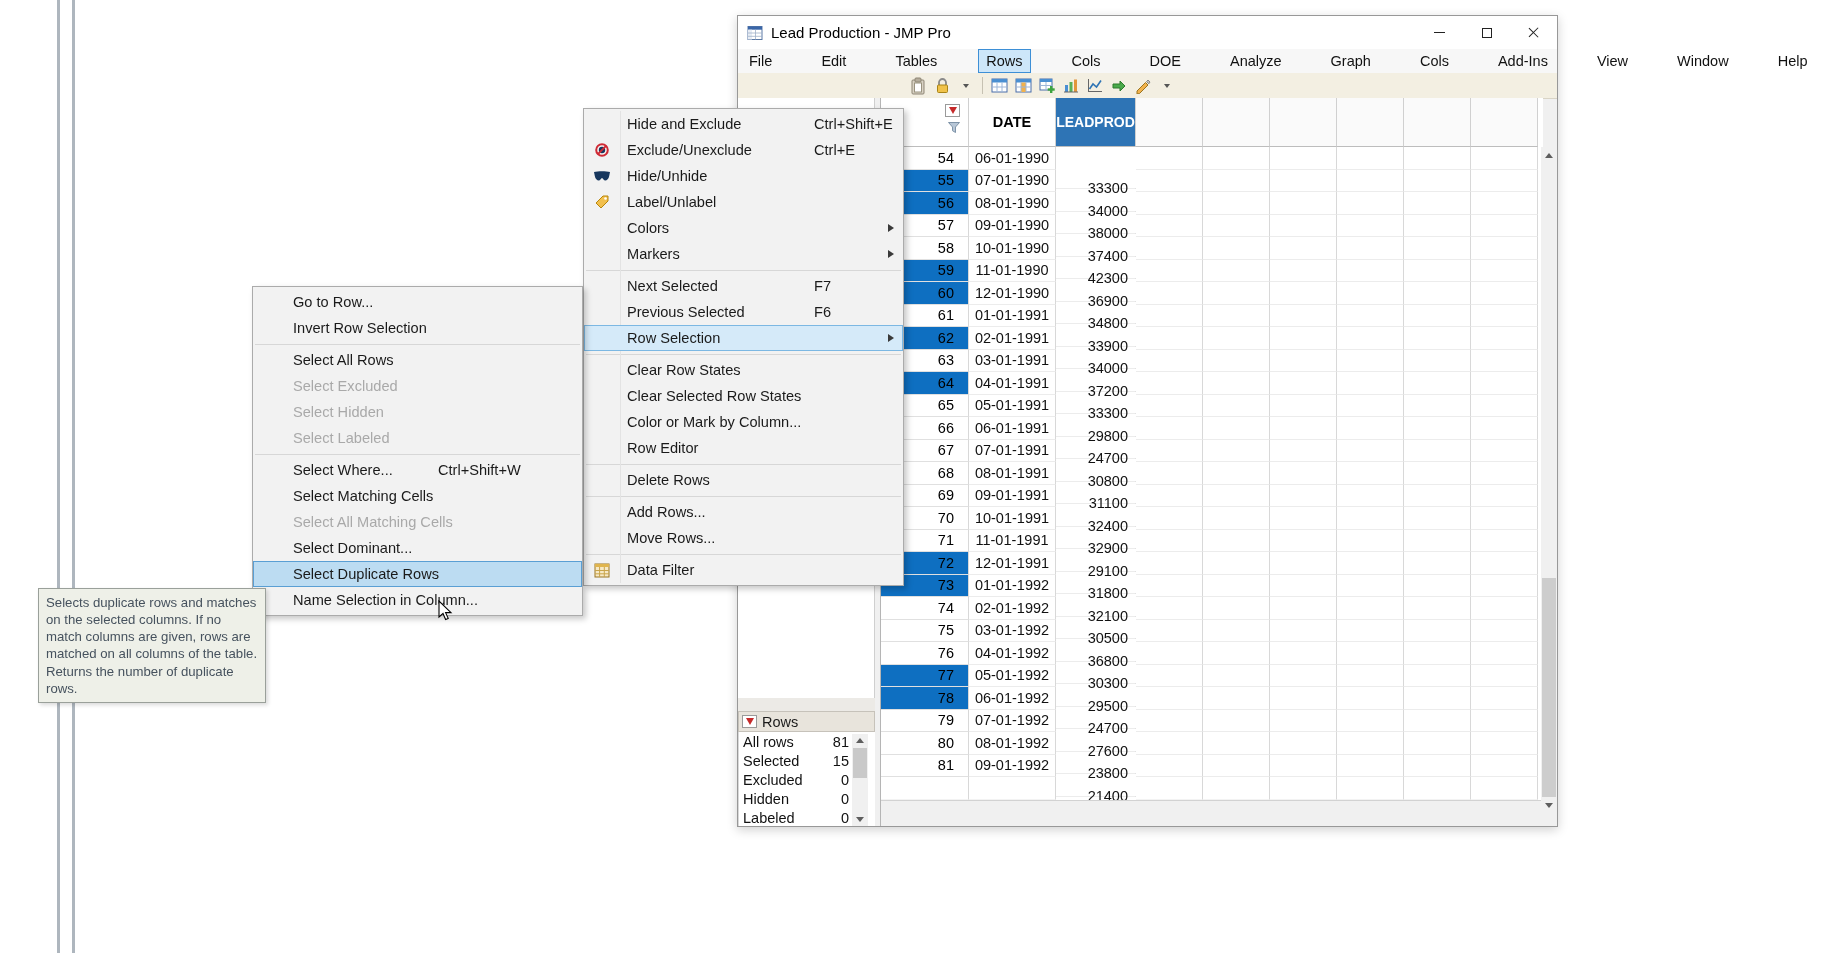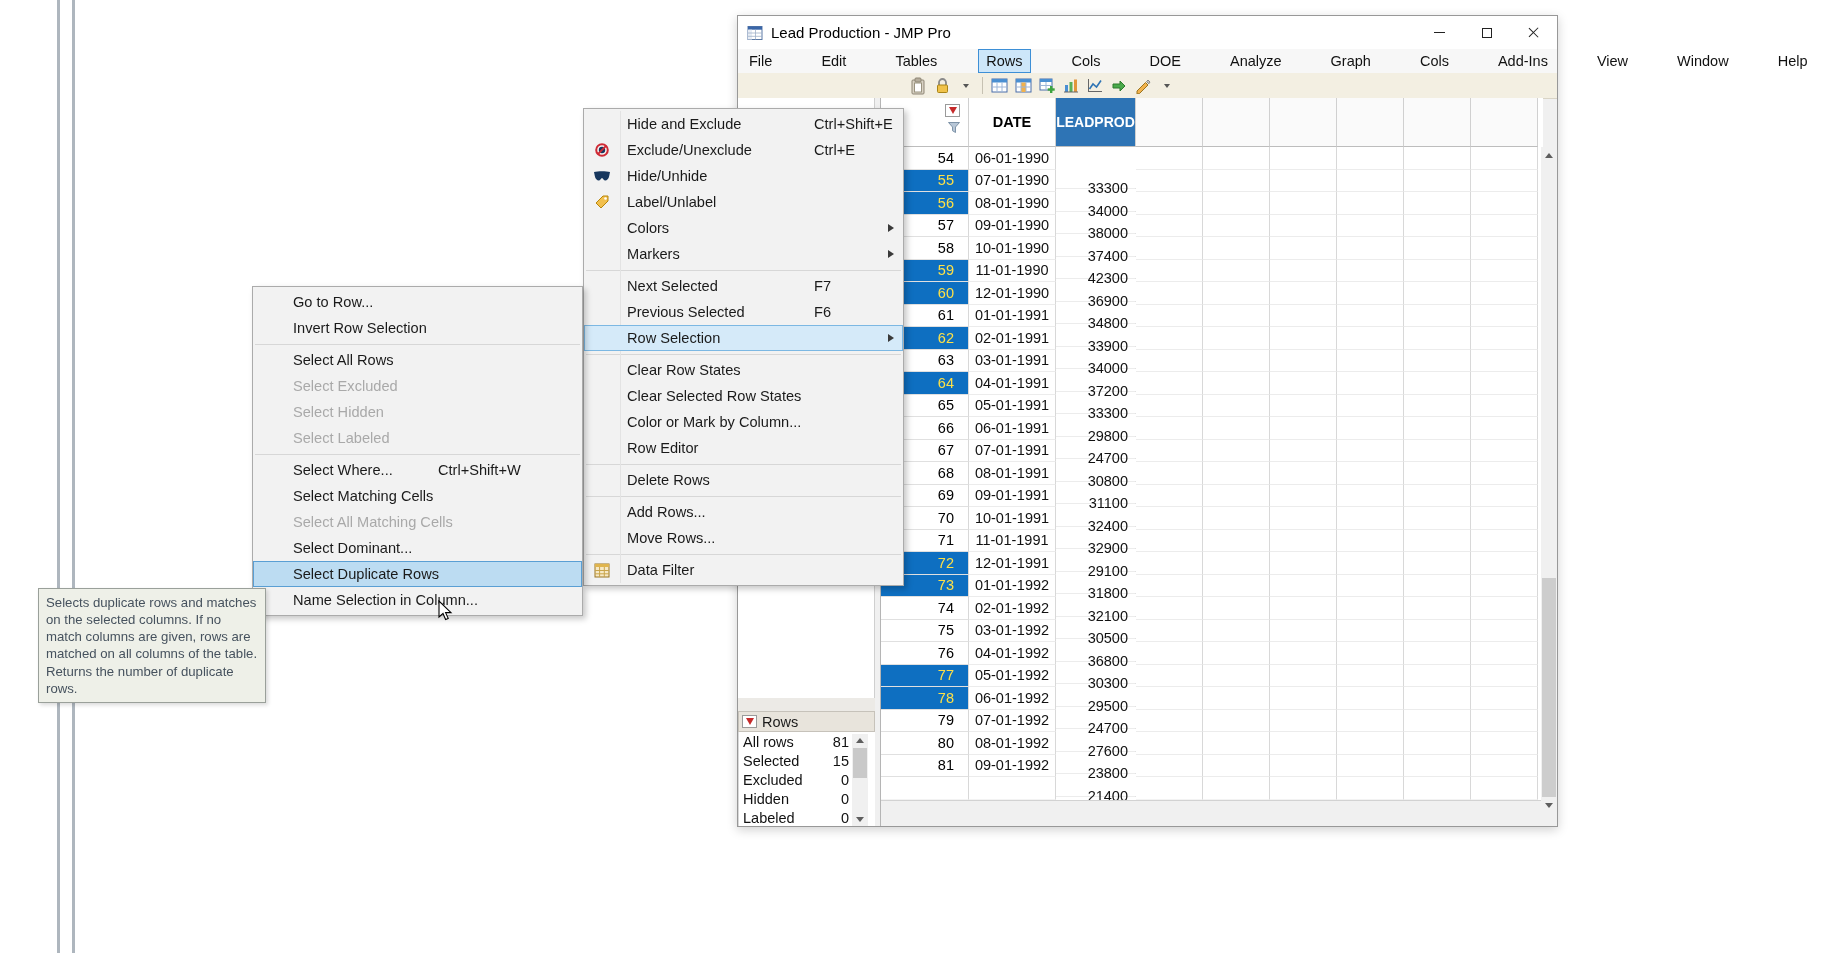--- a/index.html
+++ b/index.html
@@ -61,21 +61,21 @@
   .th.corner{width:88px;position:relative;}
   .th.date{width:87px;color:#000;}
   .th.leadprod{width:80px;background:var(--leadprod-header-blue,#2e74b5);color:#fff;font-size:14px;}
   .th.empty{width:67px;background:#fafafa;}
   .corner-hotspot{position:absolute;right:3px;top:6px;}
   .corner-funnel{position:absolute;right:7px;top:23px;}
   .tbody{position:absolute;left:0;top:49px;right:0;}
   .trow{display:flex;height:22.5px;}
   .td{box-sizing:border-box;border-right:1px solid #d8d8d8;border-bottom:1px solid #ececec;font-size:14.5px;display:flex;align-items:center;background:#fff;flex:none;}
   .td.num{width:88px;justify-content:flex-end;padding-right:14px;border-bottom-color:#e0e0e0;color:#000;}
-  .td.num.sel{background:var(--selected-row-blue,#0e6fc1);color:#fde047;text-align:center;}
+  .td.num.sel{background:var(--selected-row-blue,#0e6fc1);color:#000000;text-align:center;}
   .td.date{width:87px;justify-content:center;}
   .td.value{width:80px;justify-content:flex-end;padding-right:7px;margin-top:41px;}
   .td.empty{width:67px;}
   .td.blank{border-bottom-color:#f3f3f3;}
   .gray-fill{position:absolute;left:0;right:0;top:702px;bottom:0;background:#f0f0f0;border-top:1px solid #d2d2d2;}
 
   .vscroll{position:absolute;right:0;top:131px;width:16px;height:666px;background:#f0f0f0;}
   .vs-arrow{height:16px;display:flex;align-items:center;justify-content:center;}
   .vs-thumb{position:absolute;left:1px;width:14px;top:431px;height:219px;background:#cdcdcd;}
   .vs-bottom{position:absolute;bottom:0;left:0;right:0;}

